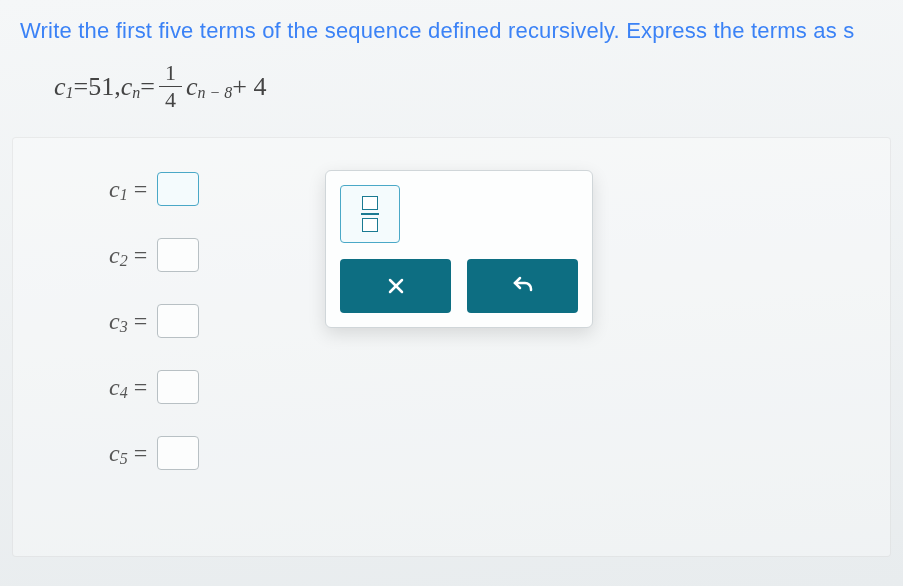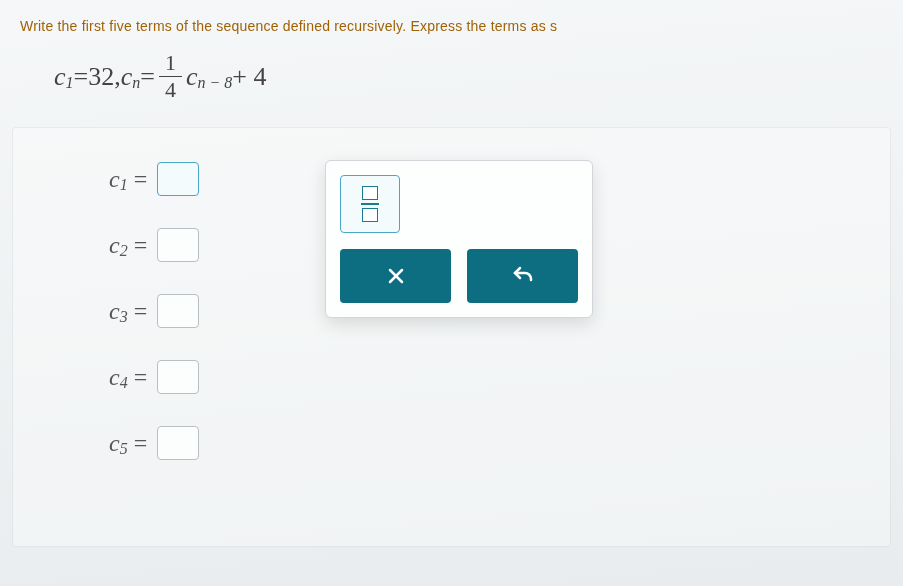--- a/index.html
+++ b/index.html
@@ -7,22 +7,22 @@
       width: 903px;
       height: 586px;
       background: linear-gradient(175deg, #f5f7f8 0%, #e8ecee 100%);
       font-family: Georgia, 'Times New Roman', serif;
       color: #4a4a4a;
       overflow: hidden;
       position: relative;
     }
     .question-text {
       font-family: Arial, sans-serif;
-      font-size: 14px;
-      color: #a16207;
+      font-size: 22px;
+      color: #3b82f6;
       padding: 18px 20px 10px 20px;
       letter-spacing: 0.2px;
     }
     .formula {
       font-size: 26px;
       padding: 8px 0 20px 54px;
       display: flex;
       align-items: center;
       font-style: italic;
       color: #444;
@@ -125,21 +125,21 @@
   </style>
 </head>
 <body>
 
 <div class="question-text">Write the first five terms of the sequence defined recursively. Express the terms as s</div>
 
 <div class="formula">
   <span>c</span>
     <span class="sub">1</span>
   <span class="plain"> = </span>
-  <span class="plain">32</span>
+  <span class="plain">51</span>
   <span class="plain"> ,  </span>
   <span>c</span>
     <span class="sub">n</span>
   <span class="plain"> = </span>
   <span class="frac">
     <span class="num">1</span>
     <span class="den">4</span>
   </span>
   <span>c</span>
     <span class="sub">n − 8</span>

